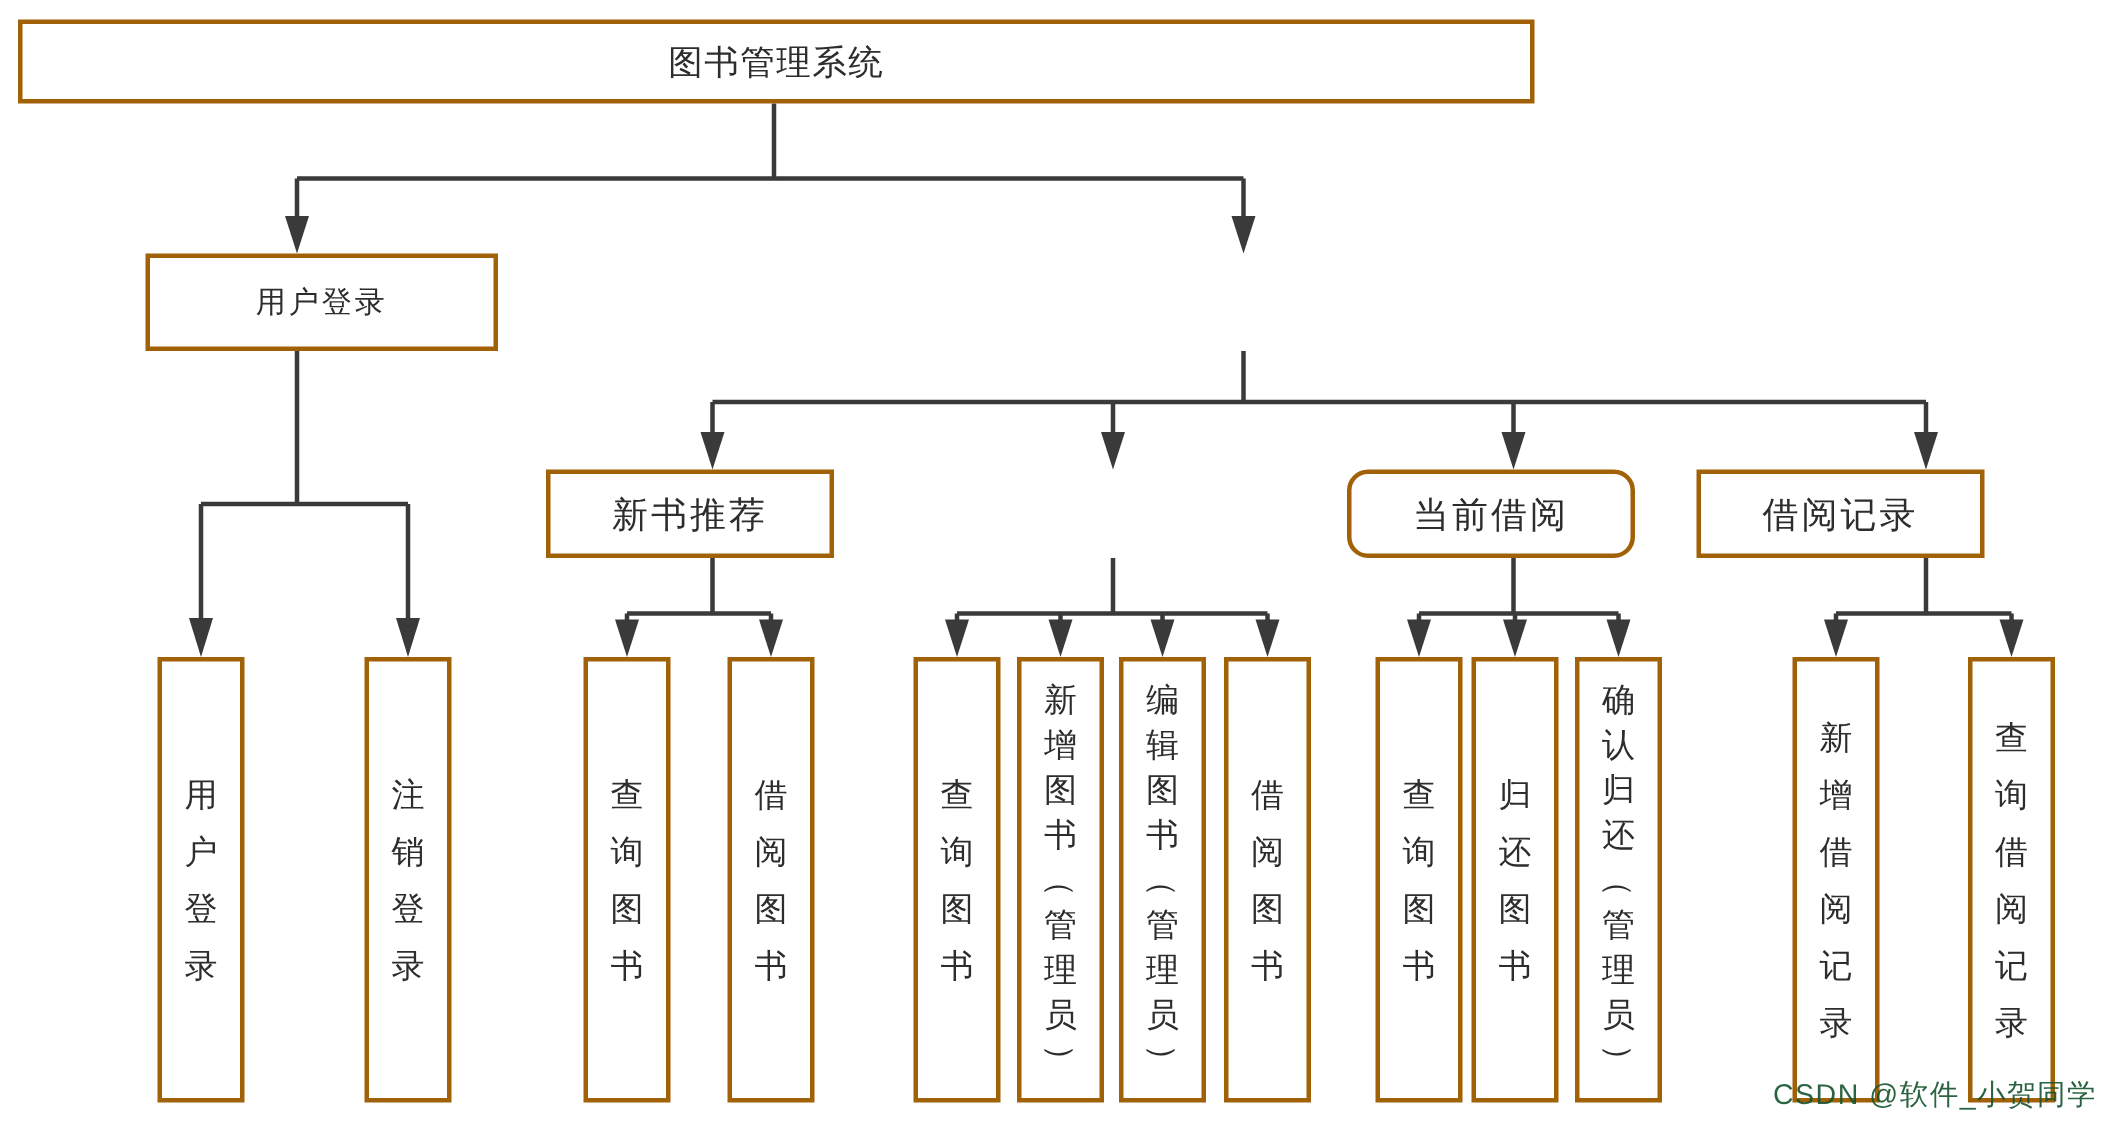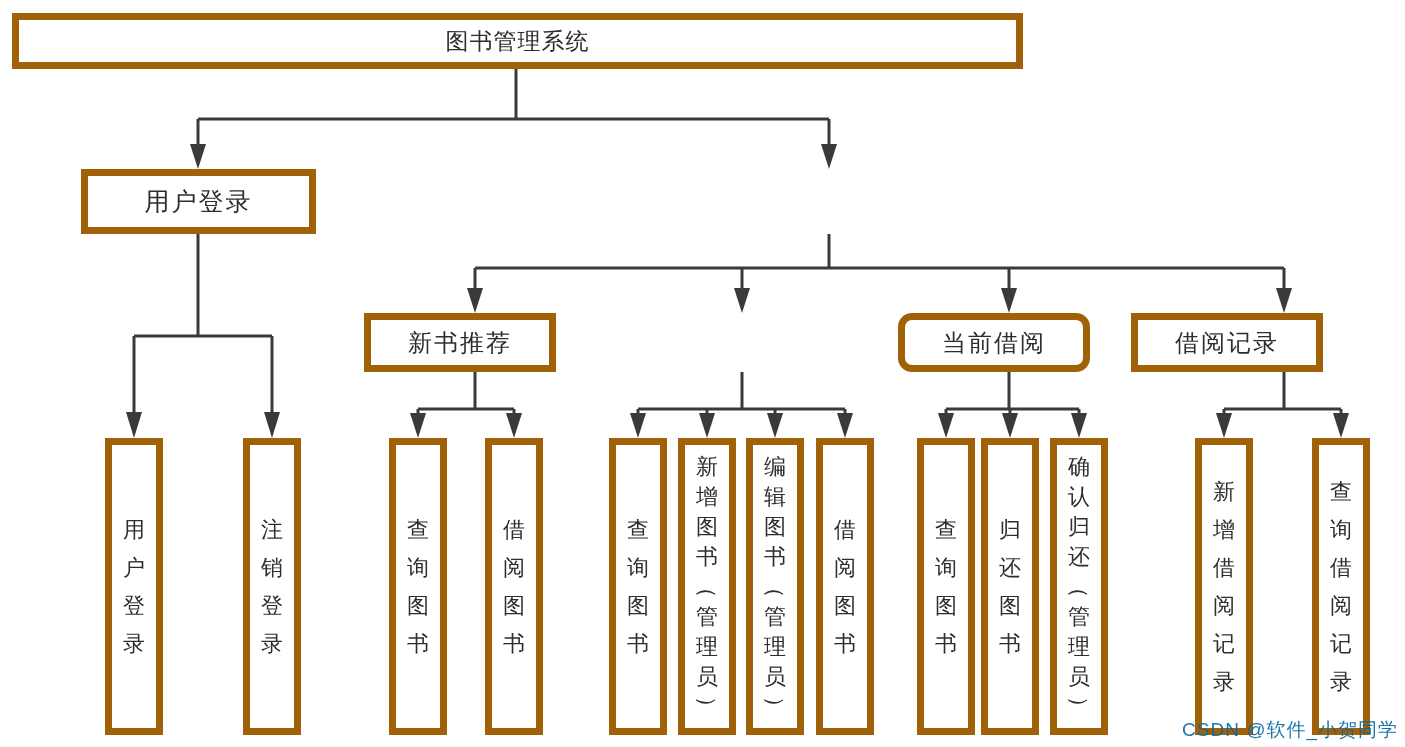--- a/index.html
+++ b/index.html
@@ -8,45 +8,45 @@
     position:relative;
     width:1405px;height:747px;
     background:#ffffff;
     font-family:"Liberation Sans","DejaVu Sans",sans-serif;
     overflow:hidden;
   }
   .connector-svg{position:absolute;left:0;top:0;z-index:1;}
   .node{
     position:absolute;
     box-sizing:border-box;
-    border:7px solid #a16207;
+    border:3px solid #a16207;
     background:#ffffff;
     display:flex;
     align-items:center;
     justify-content:center;
     color:#2d2d2d;
     z-index:2;
   }
   .node-root{left:12px;top:13px;width:1011px;height:56px;font-size:23px;letter-spacing:1px;}
-  .node-l2{top:169px;width:235px;height:65px;font-size:25px;letter-spacing:2px;}
+  .node-l2{top:169px;width:235px;height:65px;font-size:20px;letter-spacing:2px;margin-left:16px;}
   .node-l2.user{left:81px;}
   .node-l2.mgmt{left:711px;}
   .node-l3{top:313px;width:192px;height:59px;font-size:24px;letter-spacing:2px;}
   .leaf{
     top:438px;width:58px;height:297px;
     flex-direction:column;
     font-size:22px;
   }
   .leaf span{display:block;text-align:center;}
   .leaf span.rot{transform:rotate(90deg);}
   .watermark{
     position:absolute;
     right:7px;bottom:4px;
     font-size:19px;
-    color:#0369a1;
+    color:#14532d;
     opacity:0.9;
     z-index:3;
     letter-spacing:1px;
   }
 </style>
 </head>
 <body>
 
 <div class="canvas">
 

